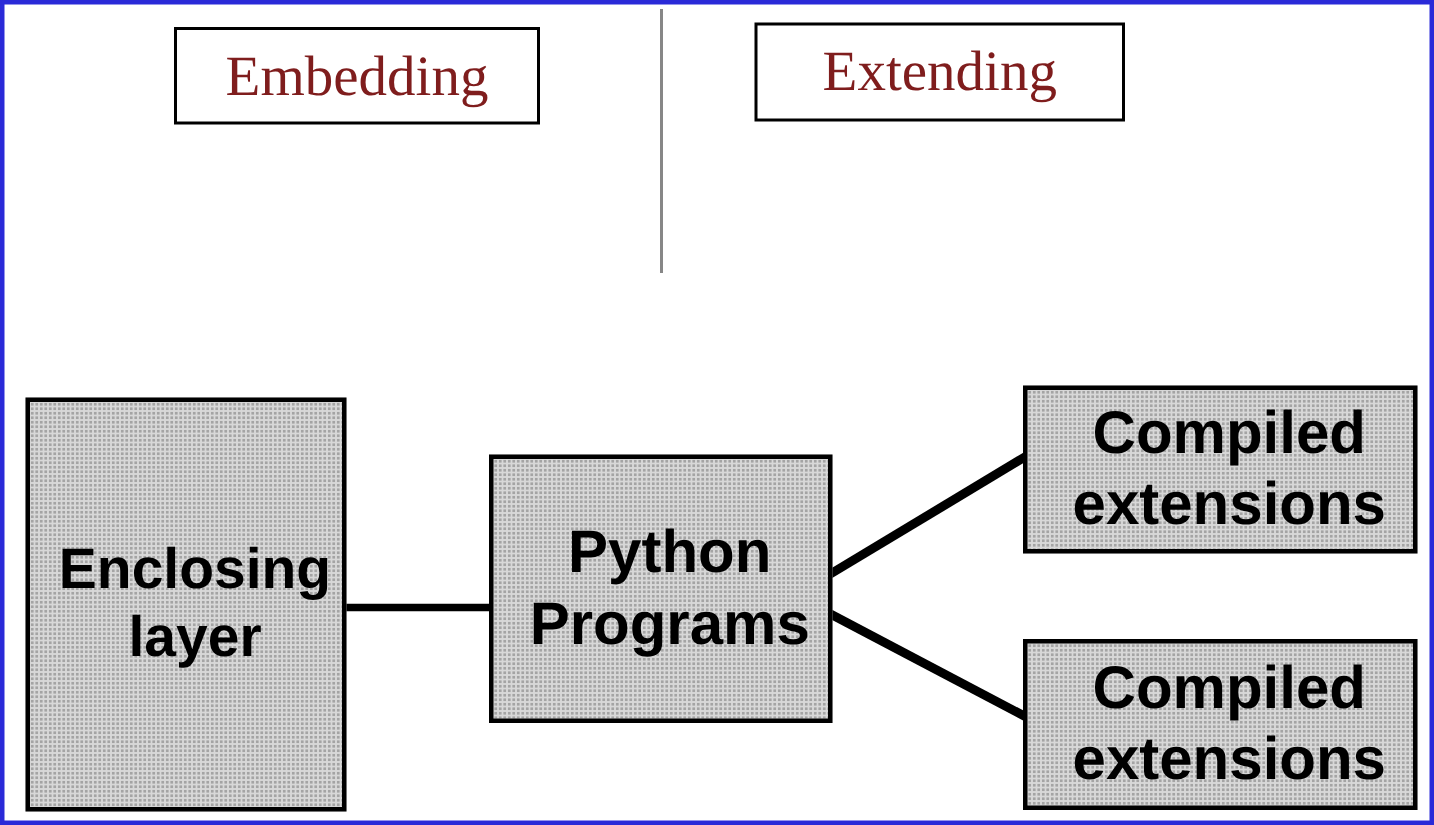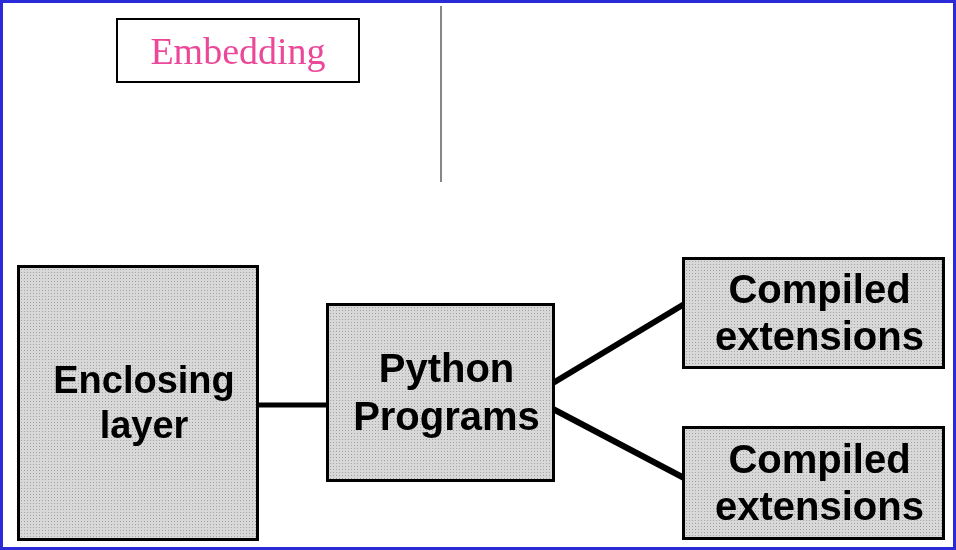--- a/index.html
+++ b/index.html
@@ -21,21 +21,21 @@
   .label-box {
     position: absolute;
     box-sizing: border-box;
     border: 2px solid #000000;
     background: #ffffff;
     display: flex;
     align-items: center;
     justify-content: center;
     font-family: "Liberation Serif", serif;
     font-size: 38px;
-    color: #ec4899;
+    color: #7f1d1d;
   }
   .label-embedding { left: 113px; top: 15px; width: 244px; height: 65px; }
   .label-extending { left: 500px; top: 12px; width: 247px; height: 66px; }
 
   
   .divider {
     position: absolute;
     left: 437px;
     top: 3px;
     width: 2px;
@@ -53,21 +53,21 @@
     background-size: 3px 3px;
     display: flex;
     align-items: center;
     justify-content: center;
     text-align: center;
     font-weight: bold;
     color: #000000;
     line-height: 1.18;
     padding-left: 12px;
   }
-  .node-enclosing  { left: 14px;  top: 262px; width: 242px; height: 276px; font-size: 38px; }
+  .node-enclosing  { left: 14px;  top: 262px; width: 214px; height: 276px; font-size: 38px; }
   .node-python     { left: 323px; top: 300px; width: 229px; height: 179px; font-size: 40px; justify-content: center; }
   .node-comp-top   { left: 679px; top: 254px; width: 263px; height: 112px; font-size: 40px; }
   .node-comp-bot   { left: 679px; top: 423px; width: 263px; height: 114px; font-size: 40px; }
 
   .node-label { padding: 0 6px; }
 
   .connectors {
     position: absolute;
     left: 0;
     top: 0;
@@ -76,20 +76,23 @@
     pointer-events: none;
   }
 </style>
 </head>
 <body>
 
 <div class="canvas">
 
   <div class="label-box label-embedding">
     <span>Embedding</span>
+  </div>
+  <div class="label-box label-extending">
+    <span>Extending</span>
   </div>
 
   <div class="divider"></div>
 
   <svg class="connectors" viewBox="0 0 956 550" xmlns="http://www.w3.org/2000/svg">
     <line x1="226" y1="402" x2="326" y2="402" stroke="#000000" stroke-width="5"></line>
     <line x1="550" y1="380" x2="683" y2="300" stroke="#000000" stroke-width="6"></line>
     <line x1="550" y1="406" x2="683" y2="476" stroke="#000000" stroke-width="6"></line>
   </svg>
 

